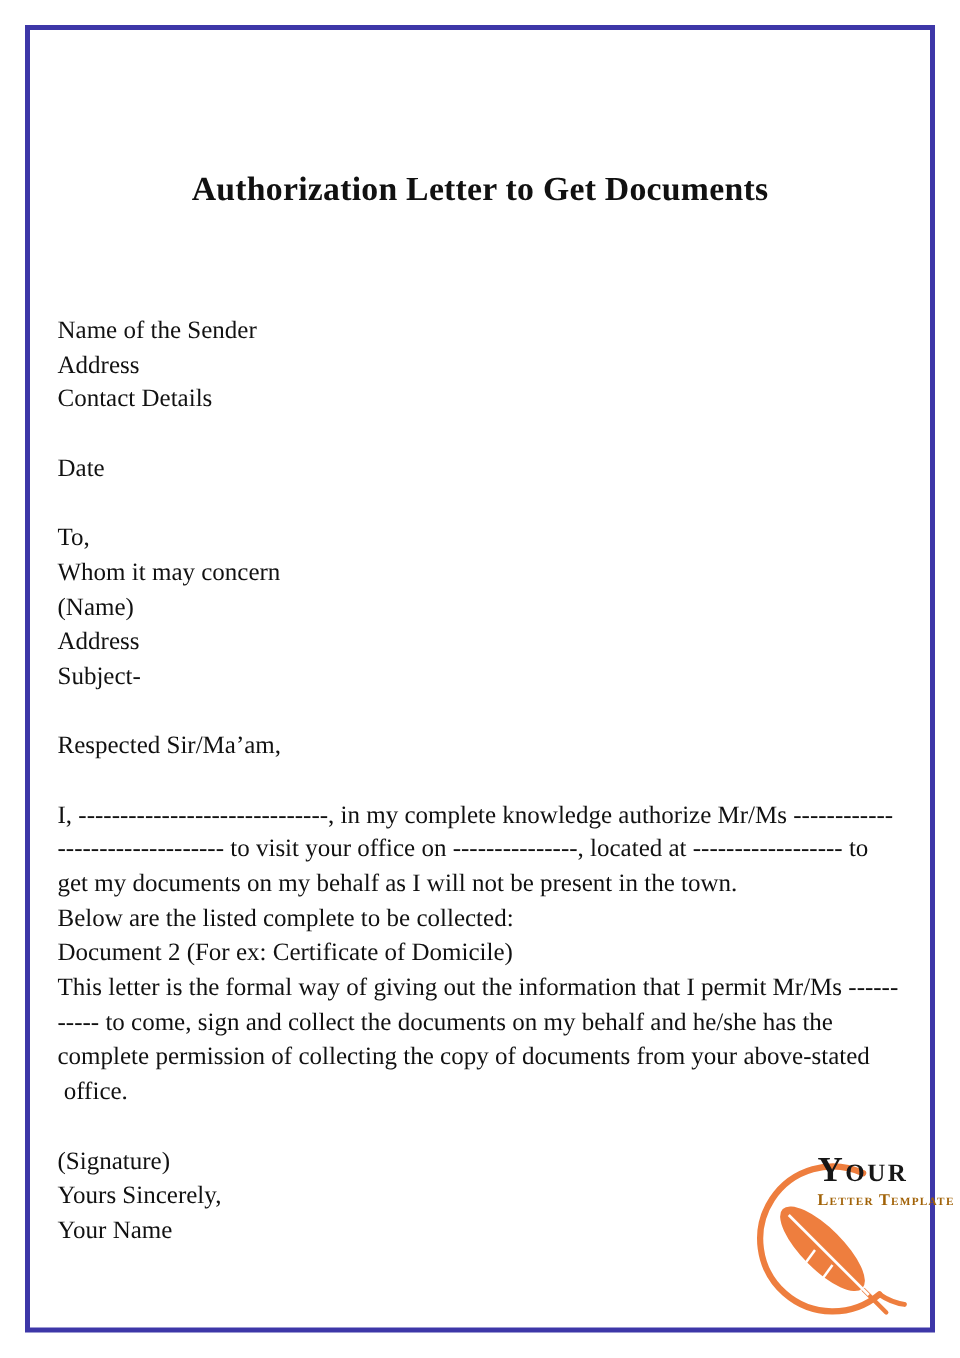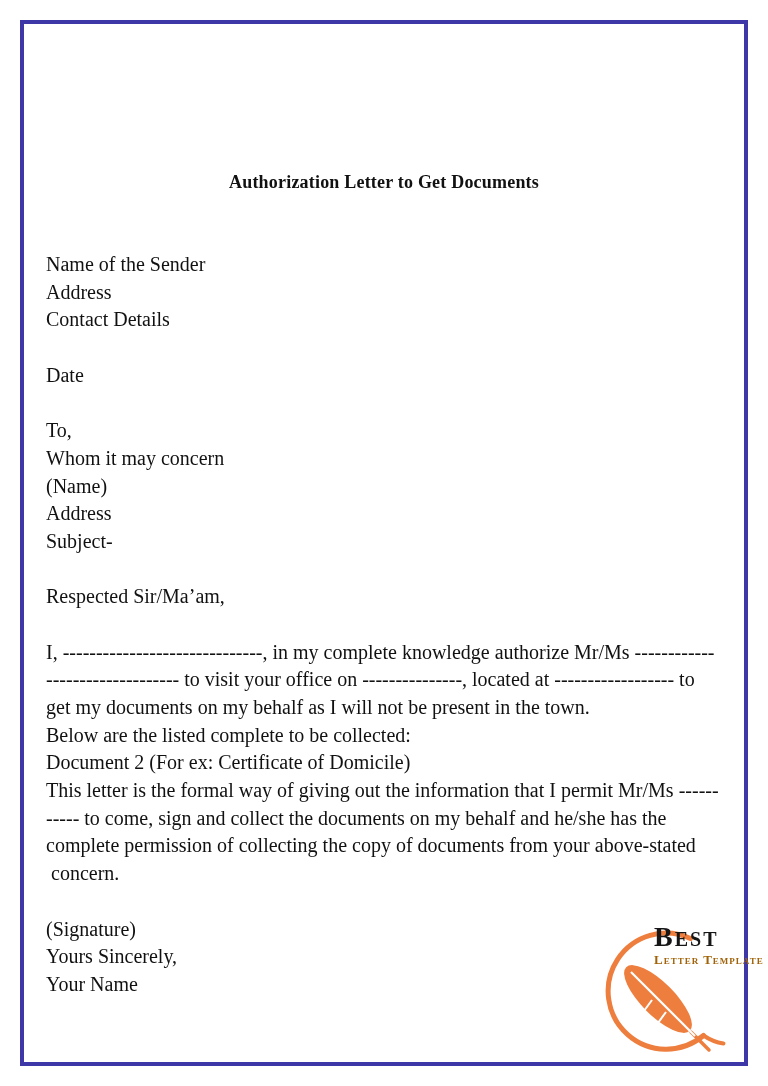--- a/index.html
+++ b/index.html
@@ -23,24 +23,23 @@
     bottom: 20px;
     border: 4px solid var(--border-color, #3d37a8);
     pointer-events: none;
   }
   .title {
     position: absolute;
     top: 136px;
     left: 0;
     right: 0;
     text-align: center;
-    font-size: 18px;
+    font-size: 27px;
     font-weight: bold;
     letter-spacing: 0.2px;
-    margin-top: 36px;
   }
   .flow {
     position: absolute;
     left: 46px;
     top: 240px;
     width: 692px;
     margin-top: 11px;
   }
   .line {
     height: 27.7px;
@@ -113,21 +112,21 @@
   <div class="line">Respected Sir/Ma’am,</div>
   <div class="line blank"></div>
   <div class="line">I, ------------------------------, in my complete knowledge authorize Mr/Ms ------------</div>
   <div class="line">-------------------- to visit your office on ---------------, located at ------------------ to</div>
   <div class="line">get my documents on my behalf as I will not be present in the town.</div>
   <div class="line">Below are the listed complete to be collected:</div>
   <div class="line">Document 2 (For ex: Certificate of Domicile)</div>
   <div class="line">This letter is the formal way of giving out the information that I permit Mr/Ms ------</div>
   <div class="line">----- to come, sign and collect the documents on my behalf and he/she has the</div>
   <div class="line">complete permission of collecting the copy of documents from your above-stated</div>
-  <div class="line"> concern.</div>
+  <div class="line"> office.</div>
   <div class="line blank"></div>
   <div class="line">(Signature)</div>
   <div class="line">Yours Sincerely,</div>
   <div class="line">Your Name</div>
 </div>
 
 <div class="logo">
   <svg class="logo-svg" viewBox="0 0 152 142" width="152" height="142" aria-hidden="true">
 
     <path d="M 107.5 112.5 A 58 58 0 1 1 94.5 15.5" fill="none" stroke="var(--orange, #ee7e3e)" stroke-width="5" stroke-linecap="round"></path>
@@ -136,15 +135,15 @@
 
     <ellipse cx="62" cy="76" rx="45" ry="16.5" transform="rotate(45 62 76)" fill="var(--orange, #ee7e3e)"></ellipse>
 
     <line x1="95" y1="109" x2="113" y2="127" stroke="var(--orange, #ee7e3e)" stroke-width="3.5" stroke-linecap="round"></line>
 
     <line x1="35" y1="49" x2="99" y2="113" stroke="#ffffff" stroke-width="2.2"></line>
 
     <line x1="45" y1="92" x2="56" y2="77" stroke="#ffffff" stroke-width="2"></line>
     <line x1="59" y1="104" x2="70" y2="89" stroke="#ffffff" stroke-width="2"></line>
   </svg>
-  <div class="logo-brand" style="color: rgb(22, 22, 22);">Best</div>
+  <div class="logo-brand" style="color: rgb(22, 22, 22);">Your</div>
   <div class="logo-subtitle" style="color: #a16207;">Letter Template</div>
 </div>
 
 </body></html>

